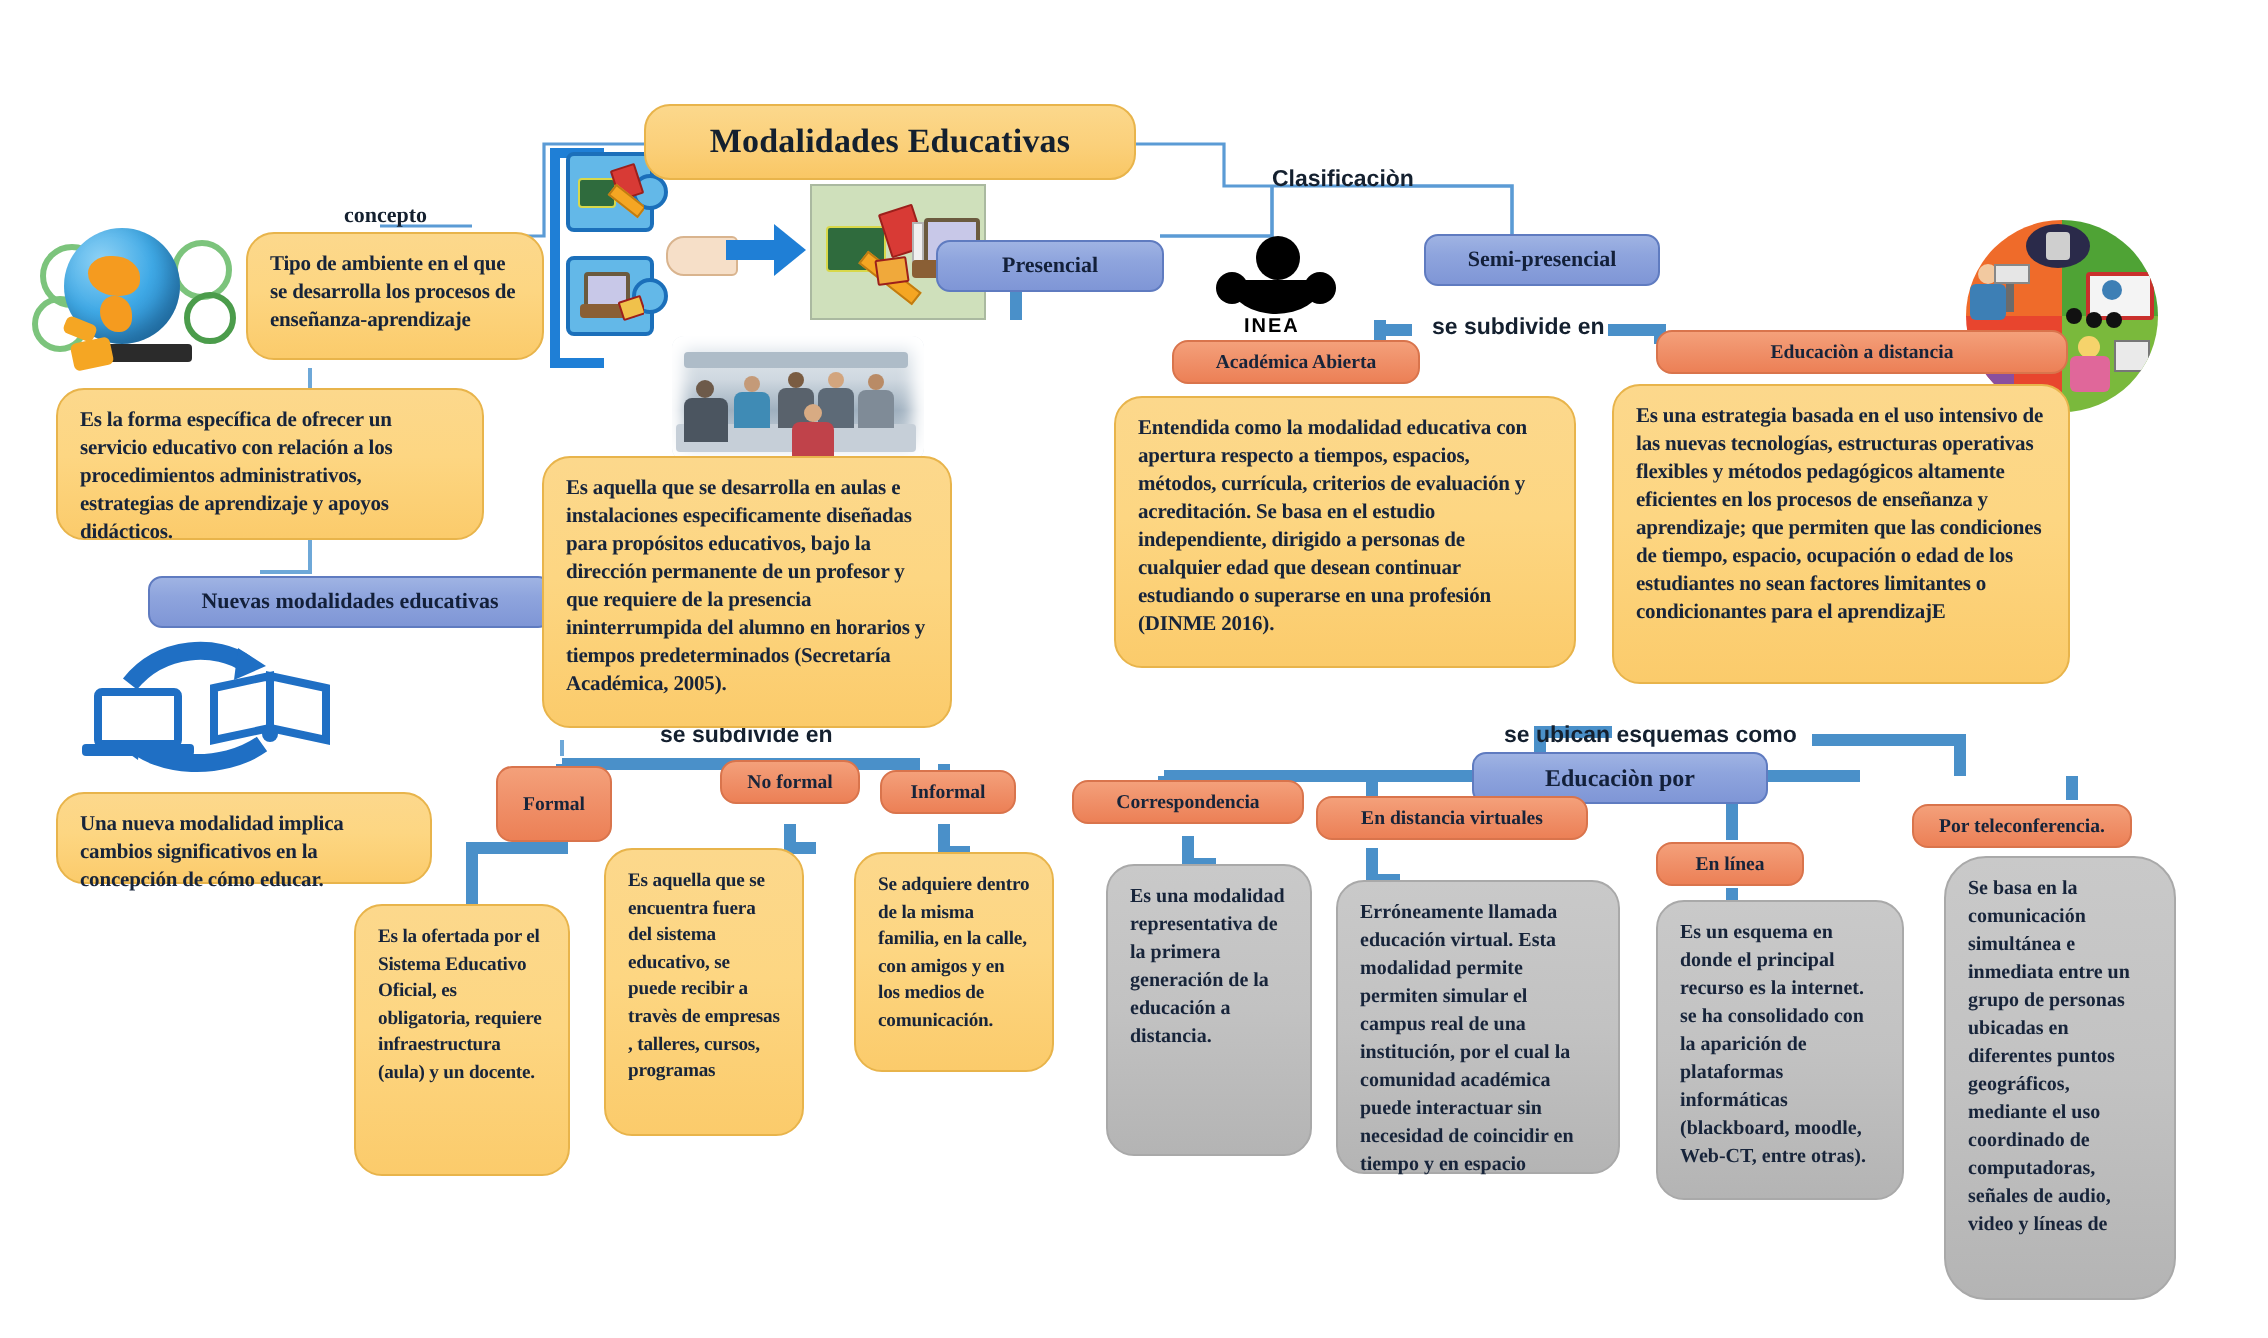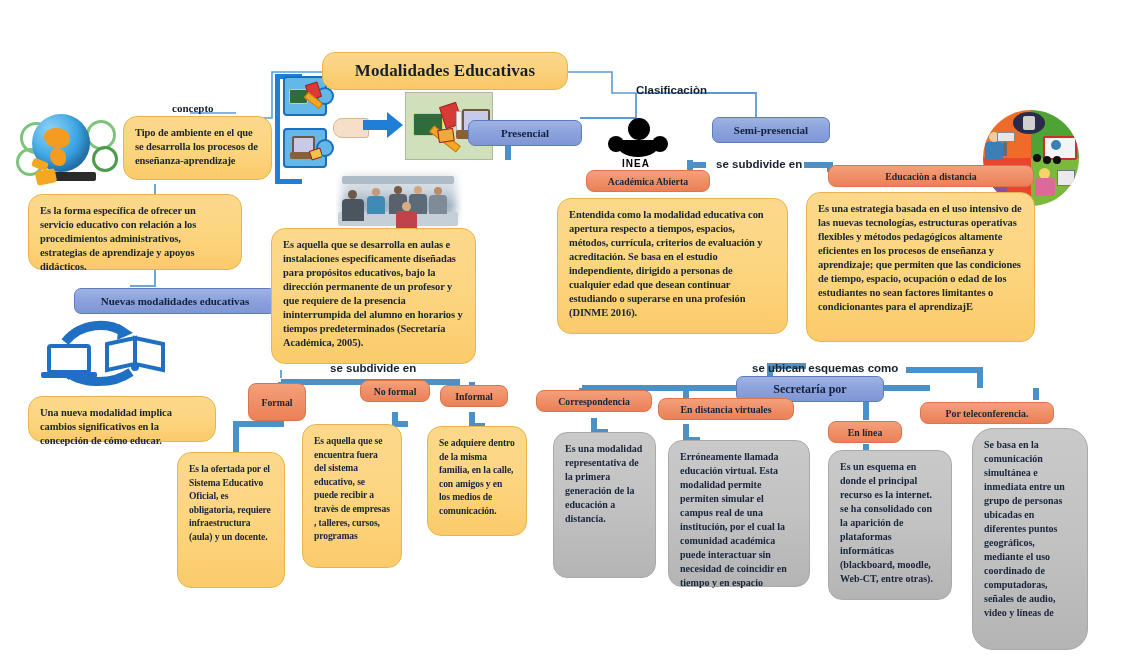--- a/index.html
+++ b/index.html
@@ -334,39 +334,39 @@
   <div class="edgelabel" style="left:716px;top:158px;">se subdivide en</div>
   <div class="edgelabel" style="left:330px;top:362px;">se subdivide en</div>
   <div class="edgelabel" style="left:752px;top:362px;">se ubican esquemas como</div>
 
   <div class="node bluepill" style="left:468px;top:120px;width:114px;height:26px;">Presencial</div>
 
   <div class="node bluepill" style="left:712px;top:117px;width:118px;height:26px;">Semi-presencial</div>
 
   <div class="node bluepill" style="left:28px;top:288px;width:202px;height:26px;margin-left:46px;">Nuevas modalidades educativas</div>
 
-  <div class="node bluepill" style="left:736px;top:376px;width:148px;height:26px;font-size:12px;">Secretaría por</div>
+  <div class="node bluepill" style="left:736px;top:376px;width:148px;height:26px;font-size:12px;">Educaciòn por</div>
 
   <div class="node orangepill" style="left:586px;top:170px;width:124px;height:22px;">Académica Abierta</div>
 
   <div class="node orangepill" style="left:828px;top:165px;width:206px;height:22px;">Educaciòn a distancia</div>
 
   <div class="node orangepill" style="left:248px;top:383px;width:58px;height:38px;">Formal</div>
 
   <div class="node orangepill" style="left:360px;top:380px;width:70px;height:22px;">No formal</div>
 
   <div class="node orangepill" style="left:440px;top:385px;width:68px;height:22px;">Informal</div>
 
   <div class="node orangepill" style="left:536px;top:390px;width:116px;height:22px;">Correspondencia</div>
 
   <div class="node orangepill" style="left:658px;top:398px;width:136px;height:22px;">En distancia virtuales</div>
 
   <div class="node orangepill" style="left:828px;top:421px;width:74px;height:22px;">En línea</div>
 
-  <div class="node orangepill" style="left:920px;top:402px;width:134px;height:22px;">Por teleconferencia.</div>
+  <div class="node orangepill" style="left:956px;top:402px;width:110px;height:22px;">Por teleconferencia.</div>
 
   <div class="node card" style="left:123px;top:116px;width:149px;height:64px;">Tipo de ambiente en  el que se desarrolla los procesos de enseñanza-aprendizaje</div>
 
   <div class="node card" style="left:28px;top:194px;width:214px;height:76px;">Es la forma específica de ofrecer un servicio educativo con relación a los procedimientos administrativos, estrategias de aprendizaje y apoyos didácticos.</div>
 
   <div class="node card" style="left:28px;top:396px;width:188px;height:46px;">Una nueva modalidad implica cambios significativos en la concepción de cómo educar.</div>
 
   <div class="node card" style="left:271px;top:228px;width:205px;height:136px;">Es aquella que se desarrolla en aulas e instalaciones especificamente diseñadas para propósitos educativos, bajo la dirección permanente de un profesor y que requiere de la presencia ininterrumpida del alumno en horarios y tiempos predeterminados (Secretaría Académica, 2005).</div>
 
   <div class="node card" style="left:557px;top:198px;width:231px;height:136px;">Entendida como la modalidad educativa con apertura respecto a tiempos, espacios, métodos, currícula, criterios de evaluación y acreditación. Se basa en el estudio independiente, dirigido a personas de cualquier edad que desean continuar estudiando o superarse en una profesión  (DINME 2016).</div>

